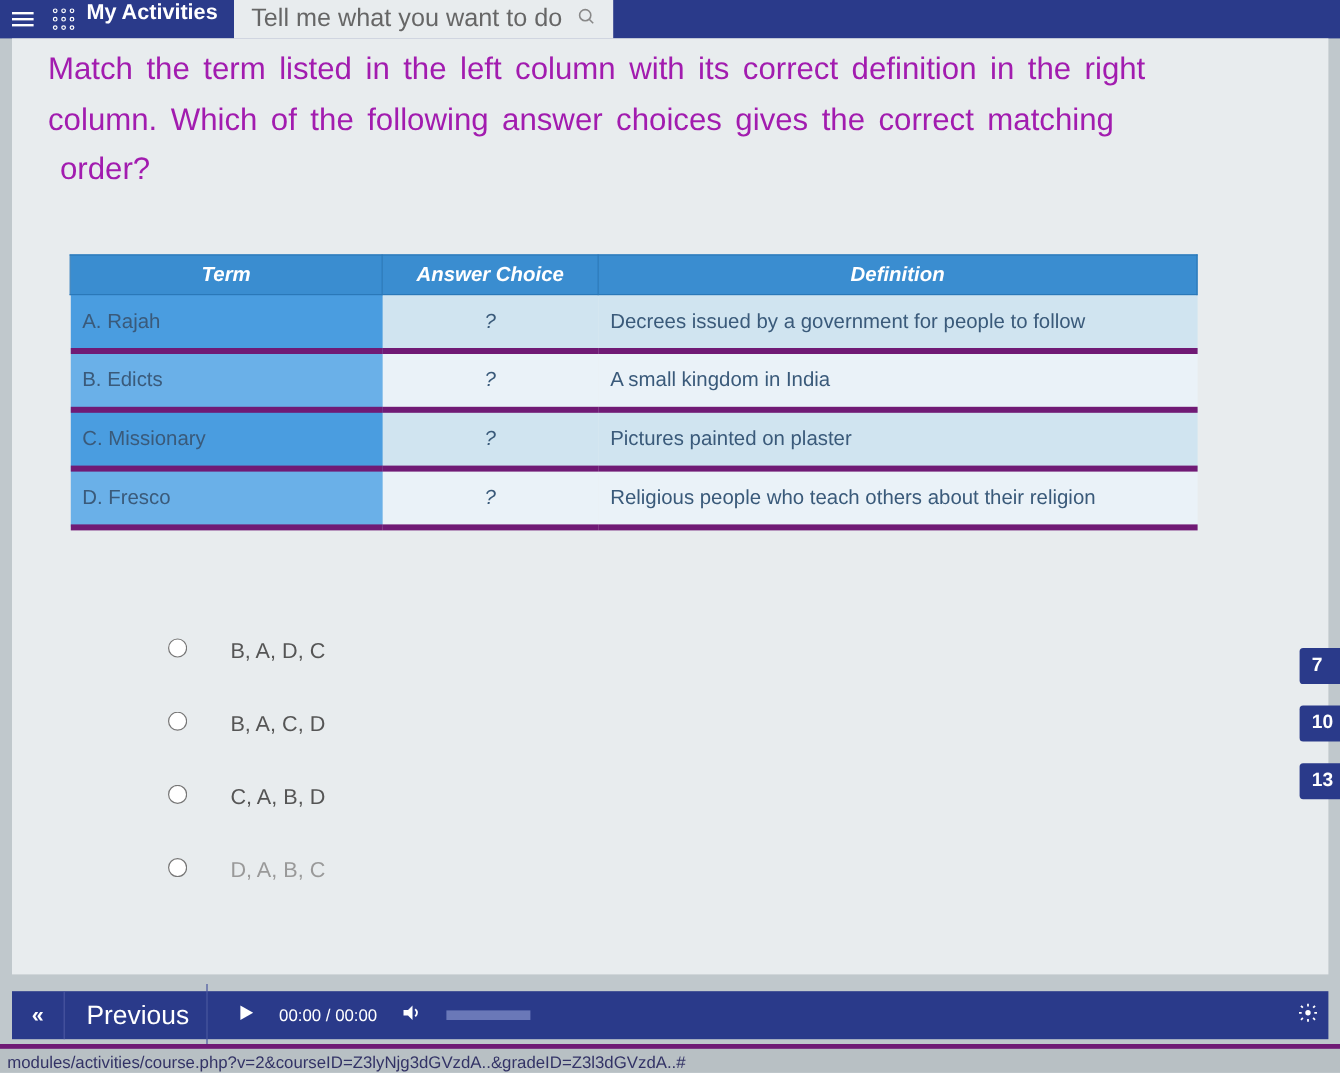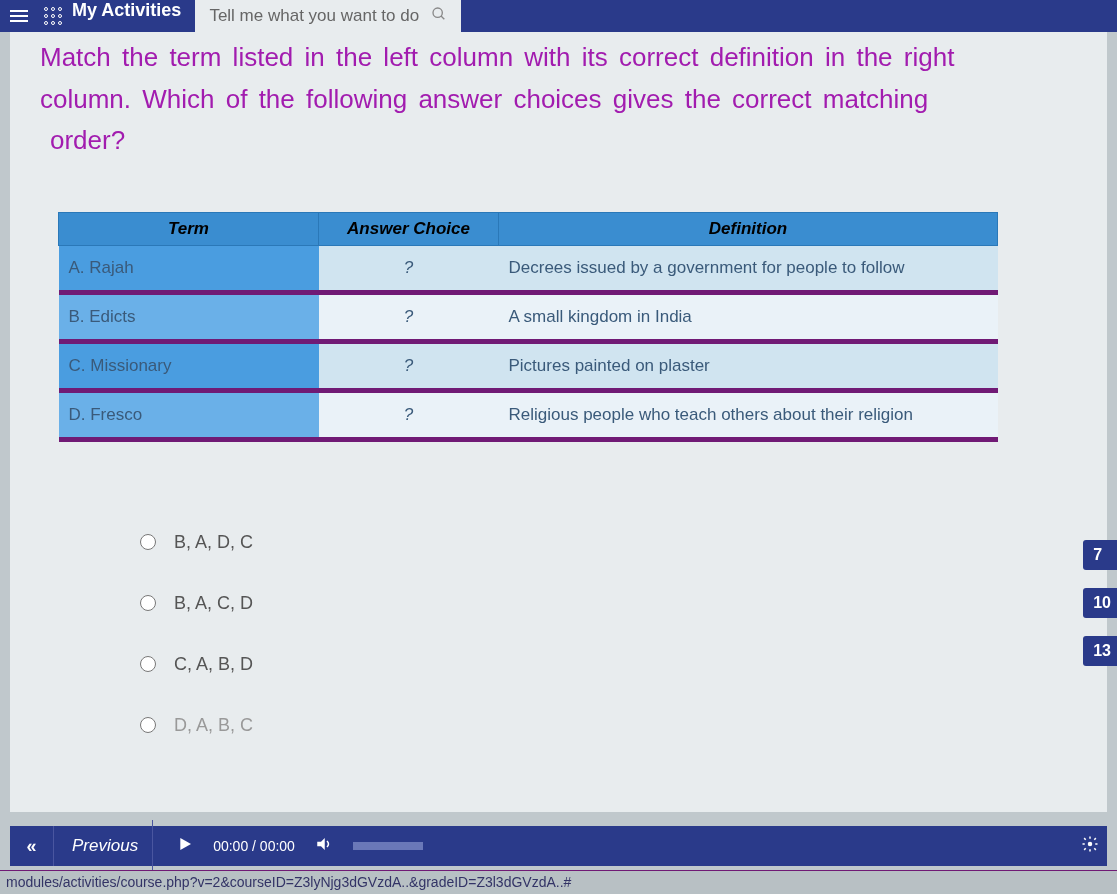--- a/index.html
+++ b/index.html
@@ -25,21 +25,21 @@
 .hamburger span { width:18px; height:2px; background:#fff; }
 .dots {
   width: 30px; height: 32px;
   display: grid; grid-template-columns: repeat(3,4px); grid-template-rows: repeat(3,4px);
   gap:3px; align-content:center; justify-content:center;
 }
 .dots span { width:4px; height:4px; border:1px solid #fff; border-radius:50%; }
 .my-activities { font-weight:bold; font-size:18px; padding:0 14px 0 4px; }
 .tellme {
   background:#e8ecee; color:#666; height:32px; display:flex; align-items:center;
-  padding:0 14px; font-size:17px; gap:12px;
+  padding:0 14px; font-size:21px; gap:12px;
 }
 .search-icon svg { width:16px; height:16px; }
 .content {
   background:#e8ecee;
   margin:0 10px 0 10px;
   padding:5px 30px 0 30px;
   height:780px;
   position:relative;
 }
 .question {
@@ -51,58 +51,58 @@
   margin:0 10px 0 0;
 }
 .q-line2 { padding-left:10px; }
 .tbl {
   margin:50px 0 0 18px;
   border-collapse:collapse;
   width:940px;
   font-size:17px;
 }
 .tbl th {
-  background:#3a8dd0; color:#000000; font-style:italic; font-weight:bold;
+  background:#3a8dd0; color:#ffffff; font-style:italic; font-weight:bold;
   padding:6px 10px; text-align:center; border:1px solid #2a78b8;
 }
 .tbl td { padding:12px 10px; border-bottom:5px solid #701a75; color:#3a5a7a; vertical-align:top; }
 .term-cell { background:#4a9de0; color:#fff; font-weight:normal; padding:4px 10px; width:260px; }
 .ans-cell { text-align:center; width:180px; font-style:italic; }
 .row-dark td { background:#d0e4f0; }
 .row-dark .term-cell { background:#4a9de0; }
 .row-light td { background:#eaf2f8;margin-top:12px; }
 .row-light .term-cell { background:#6ab0e8; }
 .choices { margin:90px 0 0 100px; }
-.choice { display:flex; align-items:center; gap:18px; margin-bottom:40px; color:#555; font-size:18px; }
+.choice { display:flex; gap:36px; margin-bottom:40px; color:#555; font-size:18px; }
 .choice input[type=radio]{ width:16px; height:16px; }
 .side-pills { position:absolute; right:0; top:540px; display:flex; flex-direction:column; gap:18px; }
 .pill {
   background:#2a3a8a; color:#fff; font-size:16px; font-weight:bold;
   padding:6px 6px 6px 10px; border-radius:3px 0 0 3px; min-width:28px;
 }
 .bottombar {
   position:absolute; bottom:28px; left:10px; right:10px; height:40px;
   background:#2a3a8a; display:flex; align-items:center; color:#fff; gap:10px;
 }
 .btn-back {
   width:44px; height:40px; display:flex; align-items:center; justify-content:center;
   font-size:18px; font-weight:bold; border-right:1px solid #4a56a0;
 }
-.btn-prev { font-size:17px; padding:0 14px 0 8px; border-right:1px solid #4a56a0; height:52px; display:flex; align-items:center;font-style:italic; }
+.btn-prev { font-size:22px; padding:0 14px 0 8px; border-right:1px solid #4a56a0; height:52px; display:flex; align-items:center; }
 .play-icon { margin-left:14px; }
 .play-icon svg { width:16px; height:16px; }
 .time { font-size:14px; margin-left:10px; }
 .vol svg { width:18px; height:18px; margin-left:10px; }
 .progress { width:70px; height:8px; background:#6a78b8; margin-left:10px; }
 .gear { position:absolute; right:8px; }
 .gear svg { width:18px; height:18px; }
 .urlbar {
   position:absolute; bottom:0; left:0; right:0; height:24px;
   background:#b8c0c4; color:#336; font-size:14px; padding:3px 6px;
-  border-top:1px solid #701a75;
+  border-top:4px solid #701a75;
 }
 </style>
 </head>
 <body>
 
 <div class="topbar">
   <div class="hamburger">
       <span></span>
       <span></span>
       <span></span>

